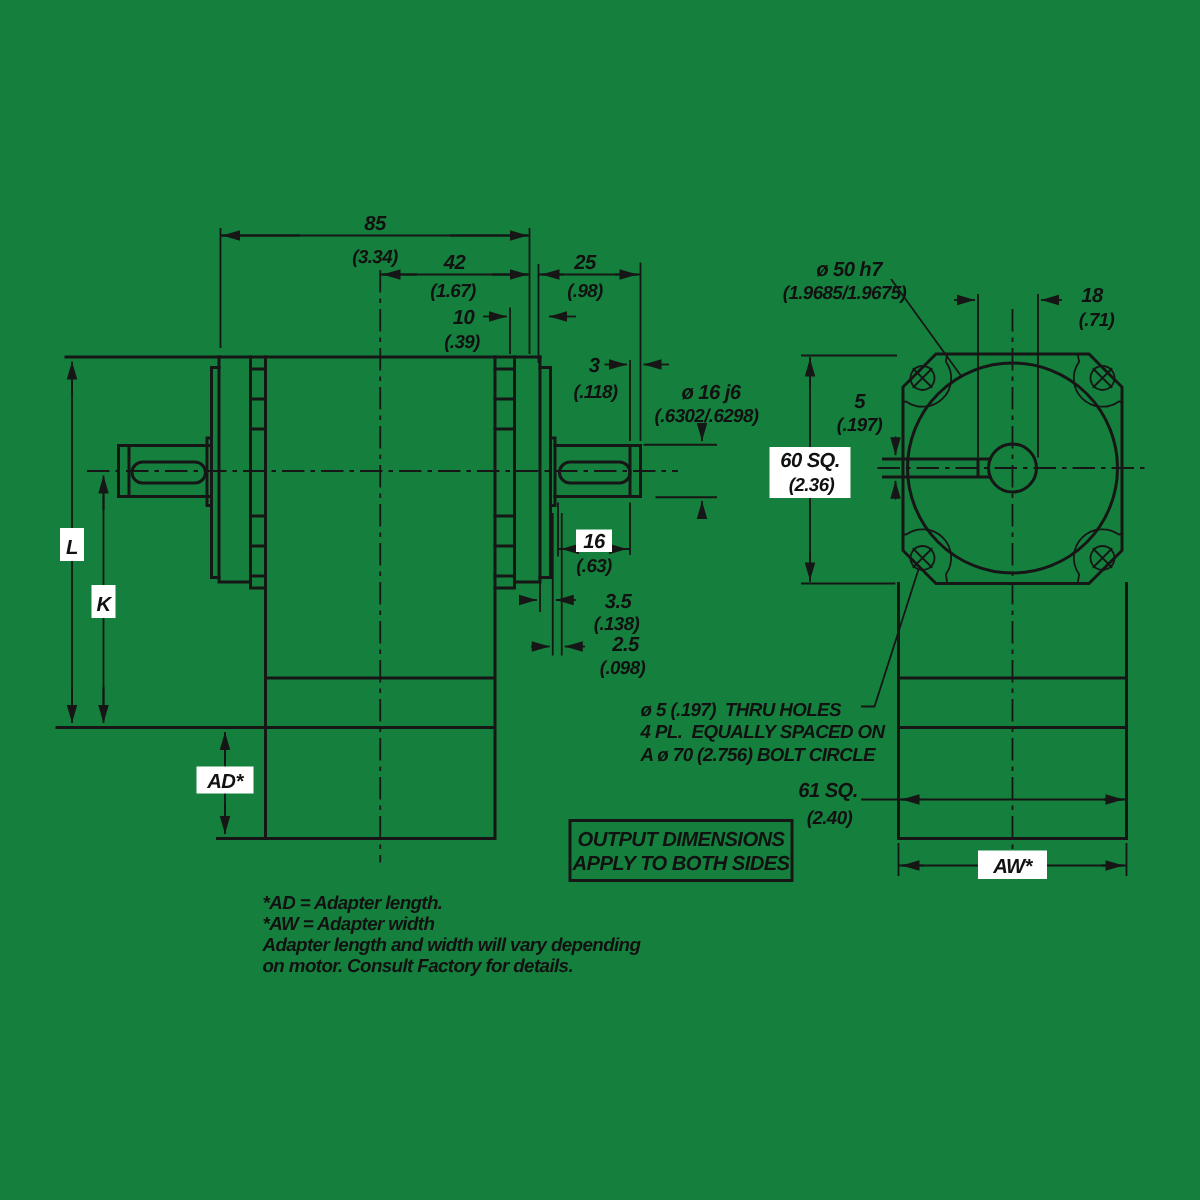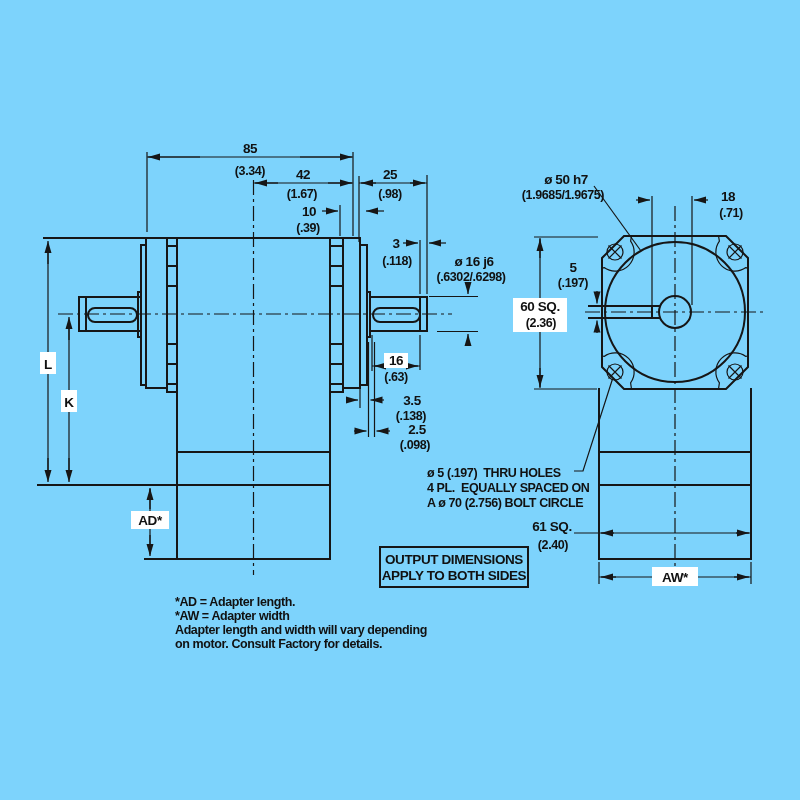--- a/index.html
+++ b/index.html
@@ -1,17 +1,17 @@
 <!DOCTYPE html>
 <html><head>
 <meta charset="utf-8">
 <style>
   html,body{margin:0;padding:0;background:#ffffff;}
-  .page{position:relative;width:800px;height:800px;background:#7dd3fc;overflow:hidden;
-        font-family:"Liberation Sans","DejaVu Sans",sans-serif;}
+  .page{position:relative;width:800px;height:800px;background:#15803d;overflow:hidden;
+        font-family:"Liberation Sans","DejaVu Sans",sans-serif;font-style:italic;}
   svg text{fill:#111;font-family:"Liberation Sans","DejaVu Sans",sans-serif;
            font-weight:bold;letter-spacing:-0.4px;}
   .t13{font-size:13.5px;}
   .t12{font-size:12.5px;}
   .obj{stroke:#161616;stroke-width:2;fill:none;stroke-linecap:square;}
   .thin{stroke:#161616;stroke-width:1.2;fill:none;}
   .dim{stroke:#161616;stroke-width:1.2;fill:none;}
   .cl{stroke:#161616;stroke-width:1.2;fill:none;stroke-dasharray:15 4 3 4;}
   .bg{fill:#ffffff;stroke:none;}
   .box{stroke:#161616;stroke-width:2;fill:none;}

